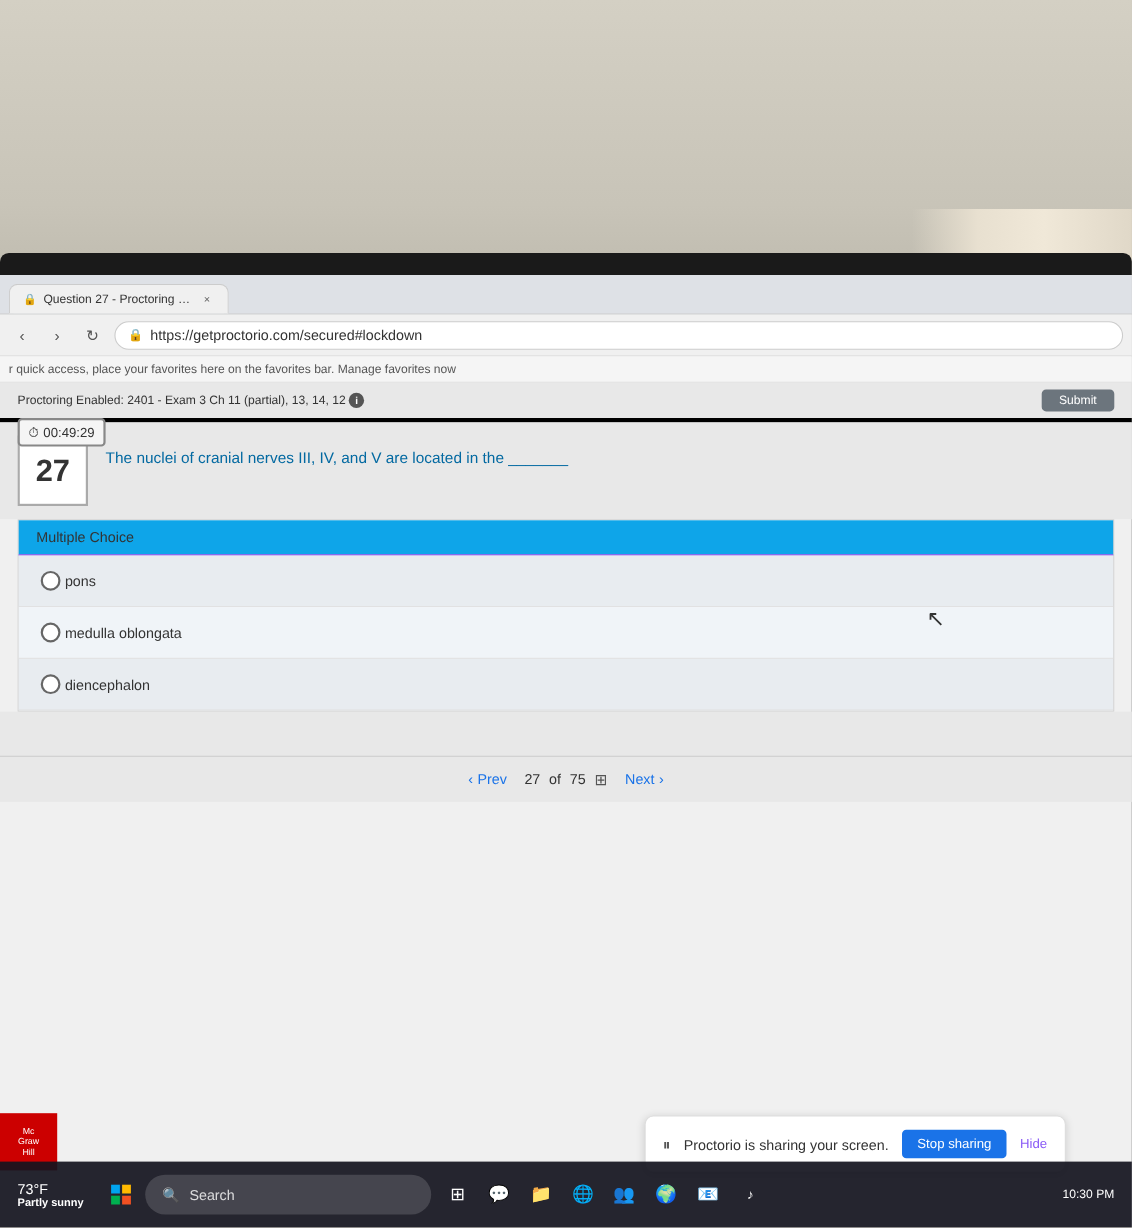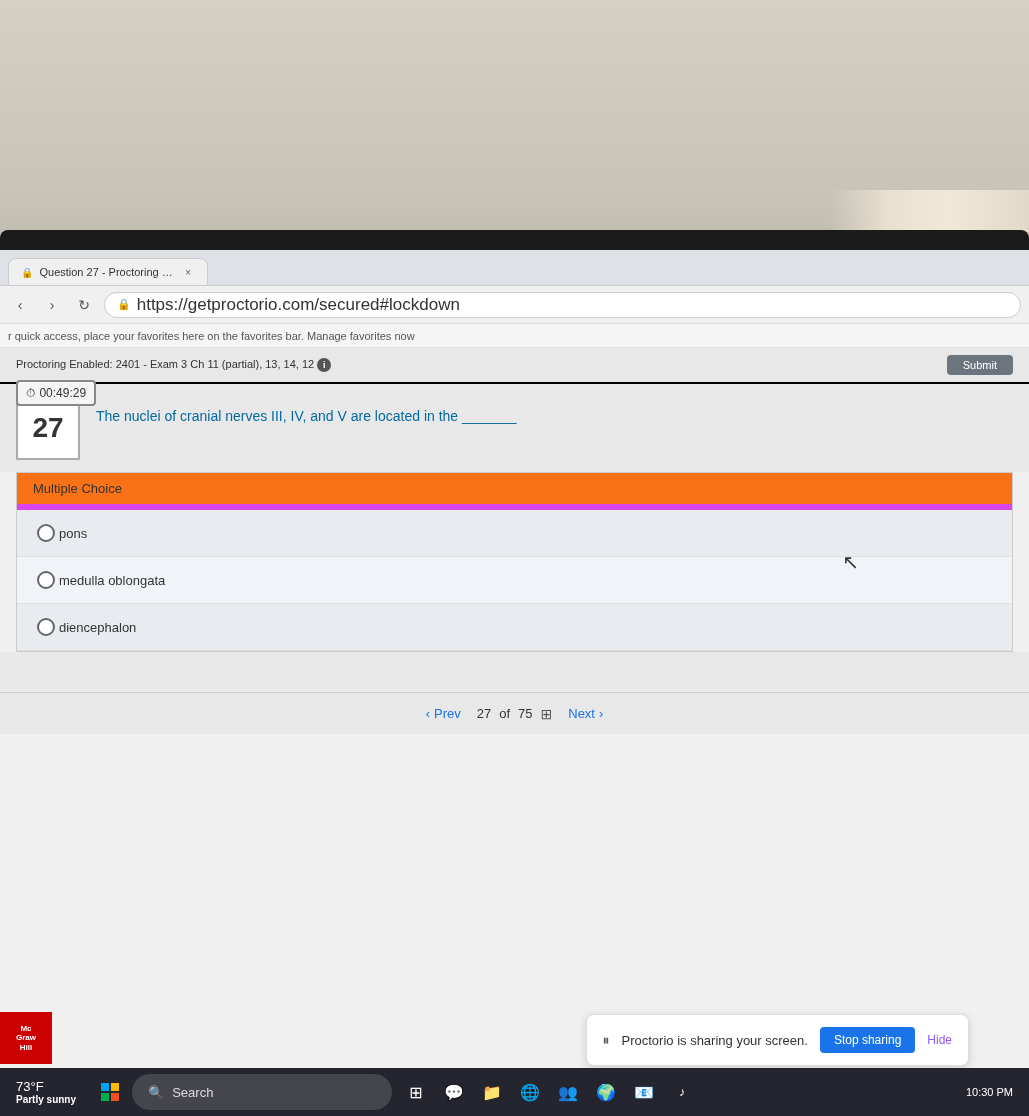--- a/index.html
+++ b/index.html
@@ -150,21 +150,21 @@
     
     .proctoring-header {
       background: #e8e8e8;
       padding: 8px 16px;
       font-size: 11px;
       color: #333;
       display: flex;
       align-items: center;
       justify-content: space-between;
       height: 36px;
-      border-bottom: 2px solid #000000;
+      border-bottom: 4px solid #000000;
     }
 
     .submit-btn {
       background: #6c757d;
       color: white;
       border: none;
       padding: 4px 16px;
       border-radius: 4px;
       font-size: 11px;
       cursor: pointer;
@@ -220,22 +220,22 @@
       margin: 0 16px;
       border: 1px solid #ccc;
       background: white;
     }
 
     .options-header {
       padding: 8px 16px;
       font-size: 13px;
       font-weight: 500;
       color: #333;
-      background: #f97316;
-      border-bottom: 6px solid #d946ef;
+      background: #0ea5e9;
+      border-bottom: 1px solid #d946ef;
     }
 
     .option-row {
       display: flex;
       align-items: center;
       padding: 14px 20px;
       border-bottom: 1px solid #e0e0e0;
       gap: 4px;
       cursor: pointer;
     }
@@ -337,21 +337,21 @@
       color: #555;
       font-size: 14px;
     }
 
     
     .taskbar {
       position: absolute;
       bottom: 0;
       left: 0;
       width: 100%;
-      height: 48px;
+      height: 60px;
       background: rgba(20, 20, 30, 0.92);
       display: flex;
       align-items: center;
       z-index: 20;
       gap: 4px;
       padding: 0 8px;
     }
 
     .taskbar-weather {
       color: white;
@@ -451,21 +451,21 @@
       background: #cc0000;
       display: flex;
       align-items: center;
       justify-content: center;
       z-index: 5;
     }
 
     .mcgraw-text {
       color: white;
       font-size: 8px;
-      font-weight: bold;
+      font-weight: normal;
       text-align: center;
       line-height: 1.2;
     }
 
     .info-icon {
       display: inline-flex;
       align-items: center;
       justify-content: center;
       width: 14px;
       height: 14px;
@@ -503,21 +503,21 @@
       <div class="tab-close">×</div>
     </div>
   </div>
 
   <div class="address-bar-row">
     <div class="nav-btn">‹</div>
     <div class="nav-btn">›</div>
     <div class="nav-btn">↻</div>
     <div class="address-input">
       <span class="lock-icon">🔒</span>
-      <span style="font-size:17px; color:#333;">https://getproctorio.com/secured#lockdown</span>
+      <span style="font-size:13px; color:#333;">https://getproctorio.com/secured#lockdown</span>
     </div>
   </div>
 
   <div class="favorites-bar">
     <span>r quick access, place your favorites here on the favorites bar. Manage favorites now</span>
   </div>
 
   <div class="proctoring-header">
     <span>
       <span>Proctoring Enabled: 2401 - Exam 3 Ch 11 (partial), 13, 14, 12</span>

